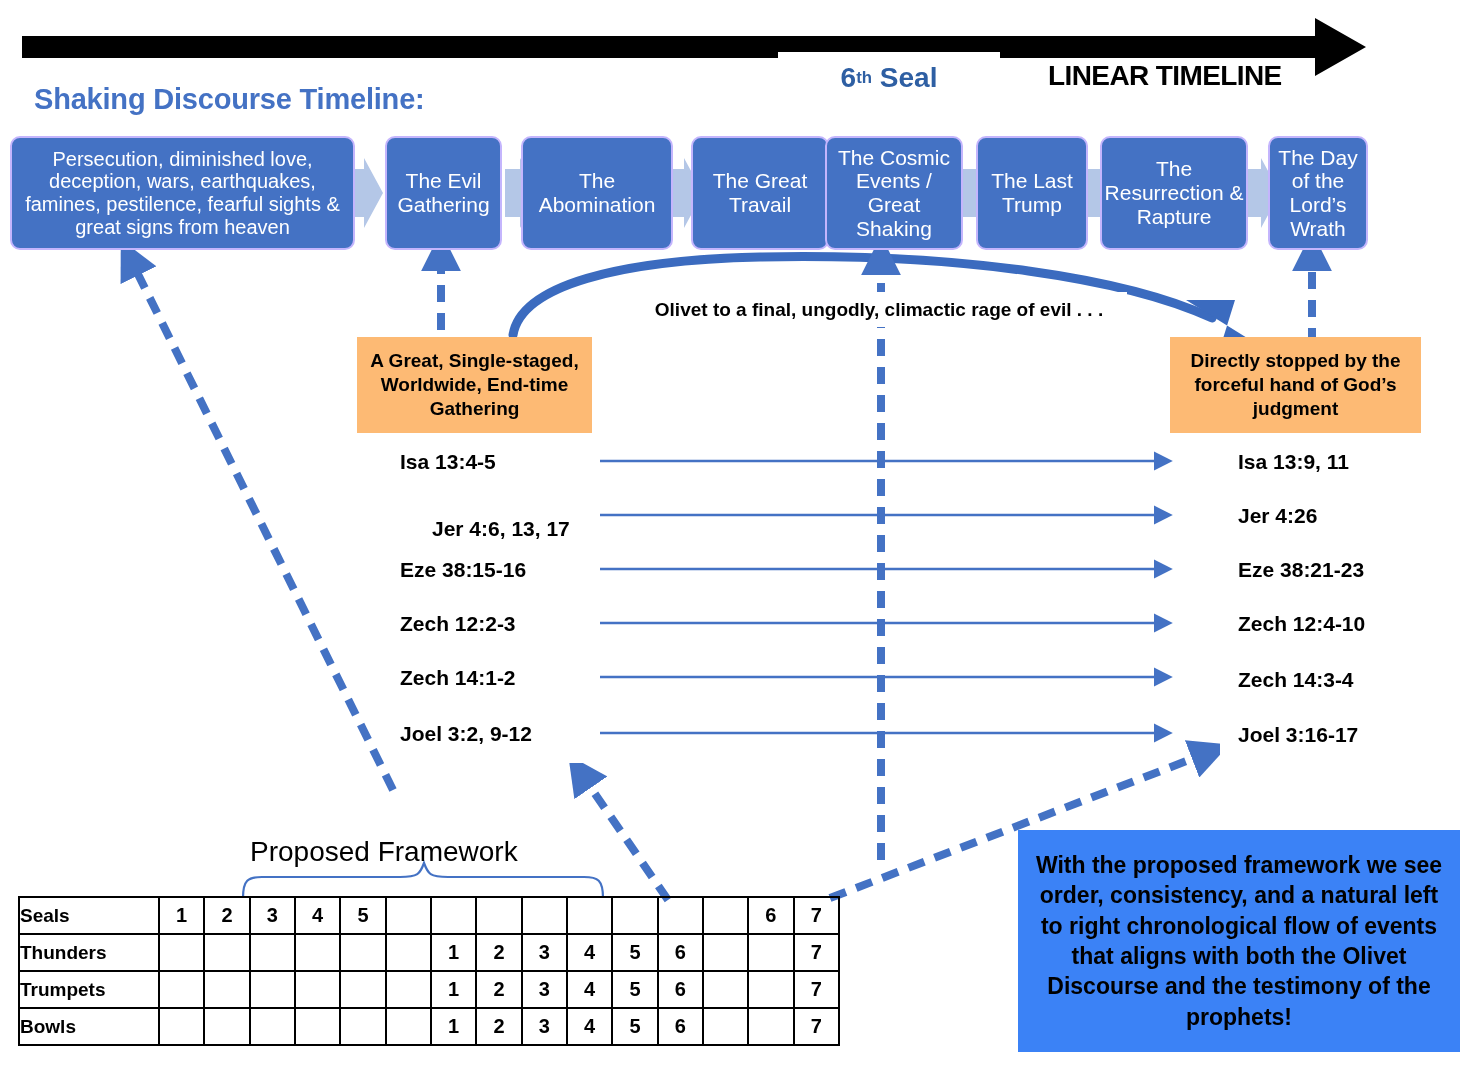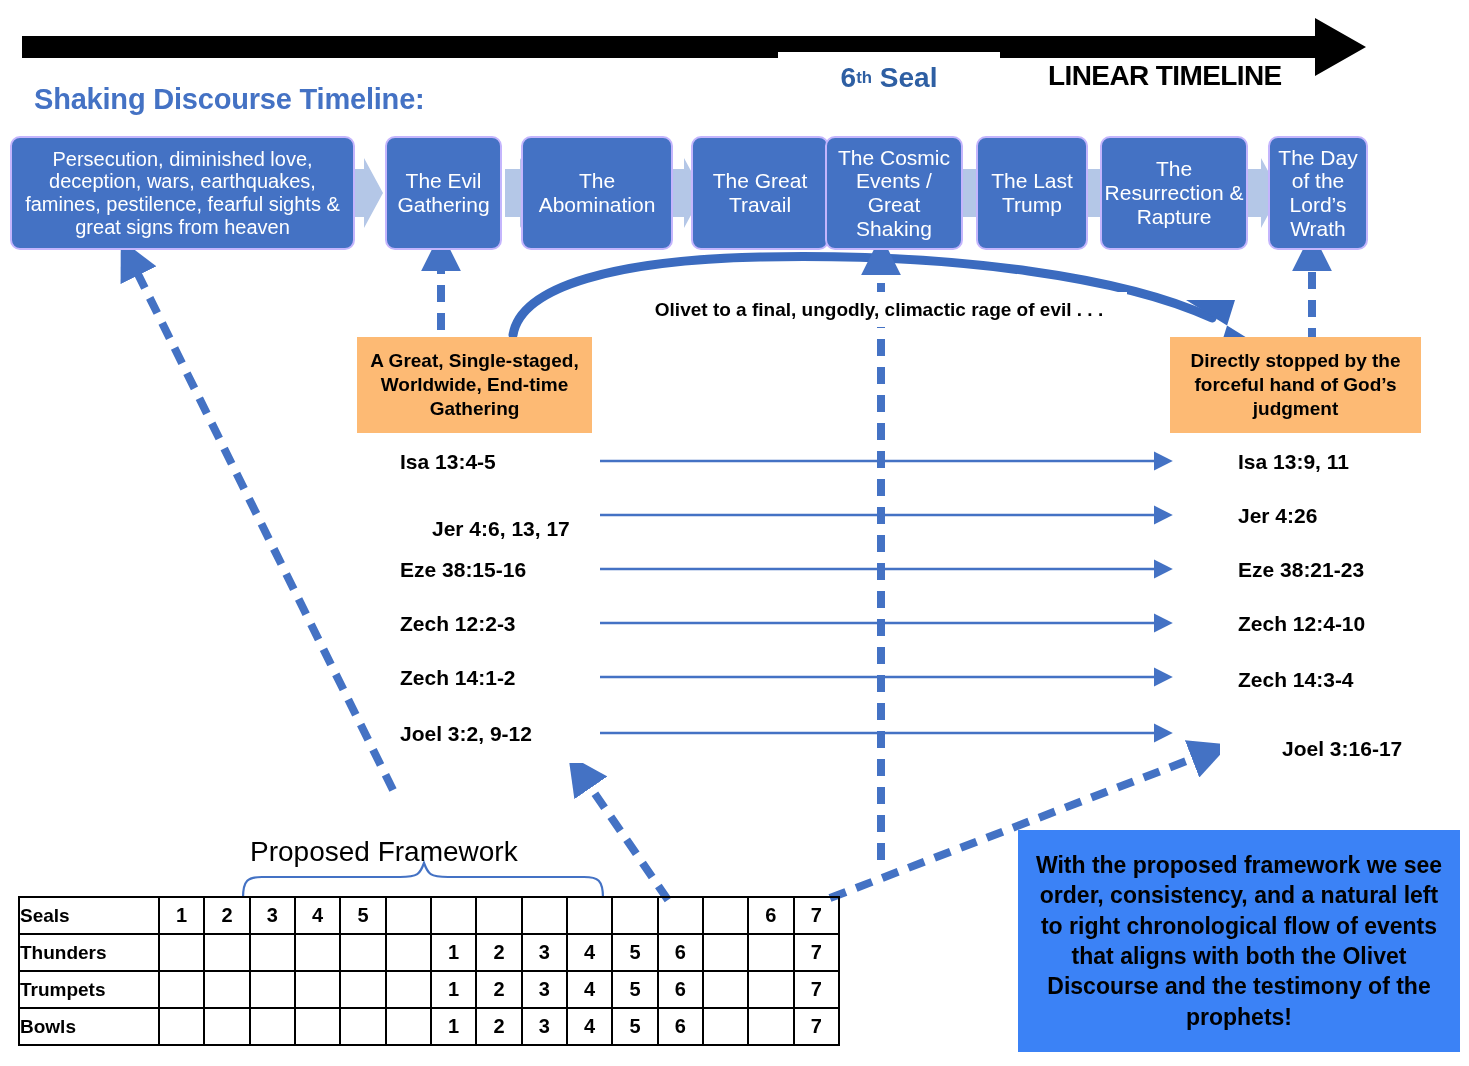--- a/index.html
+++ b/index.html
@@ -155,21 +155,21 @@
     <div class="scr-item" style="left:15px;top:233px;">Zech 14:1-2</div>
     <div class="scr-item" style="left:15px;top:289px;">Joel 3:2, 9-12</div>
   </div>
 
   <div class="scr-panel" style="left:1220px;top:433px;width:228px;height:330px;">
     <div class="scr-item" style="left:18px;top:17px;">Isa 13:9, 11</div>
     <div class="scr-item" style="left:18px;top:71px;">Jer 4:26</div>
     <div class="scr-item" style="left:18px;top:125px;">Eze 38:21-23</div>
     <div class="scr-item" style="left:18px;top:179px;">Zech 12:4-10</div>
     <div class="scr-item" style="left:18px;top:223px;margin-top:12px;">Zech 14:3-4</div>
-    <div class="scr-item" style="left:18px;top:304px;margin-left:44px;">Joel 3:16-17</div>
+    <div class="scr-item" style="left:18px;top:290px;">Joel 3:16-17</div>
   </div>
 
   <div class="pf-title" style="left:250px;top:836px;">
     <span>Proposed Framework</span>
   </div>
 
   <table class="fw" style="left:18px;top:896px;width:822px;">
     <colgroup>
       <col style="width:140px">
         <col>

